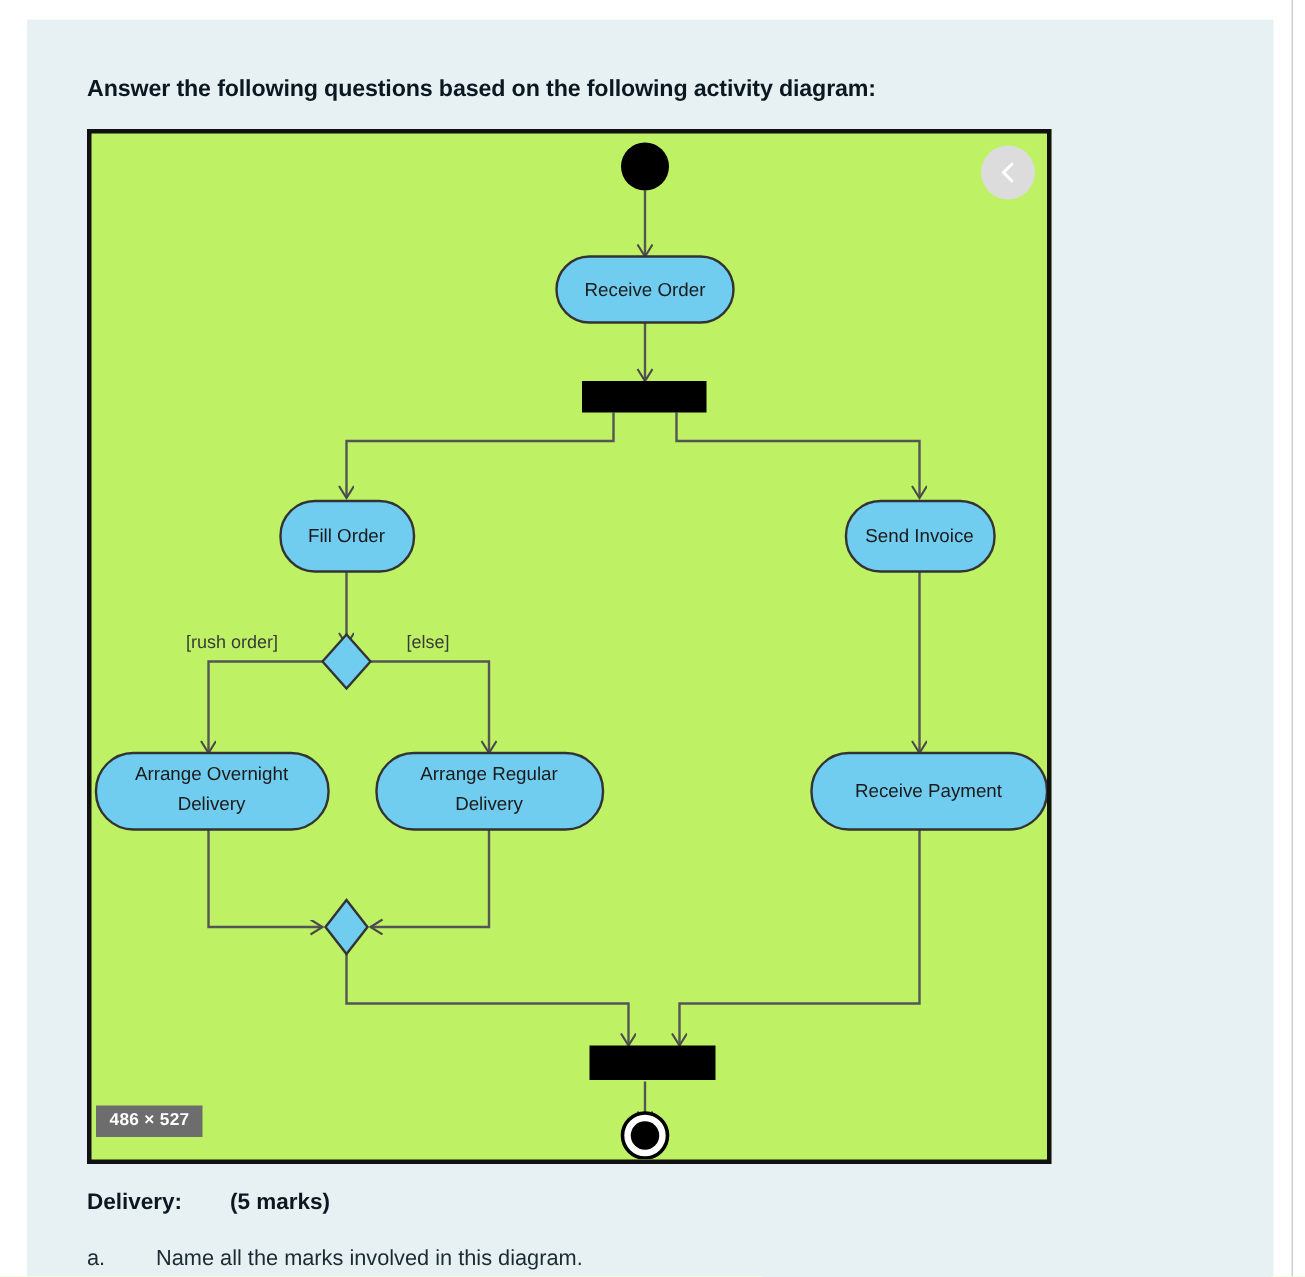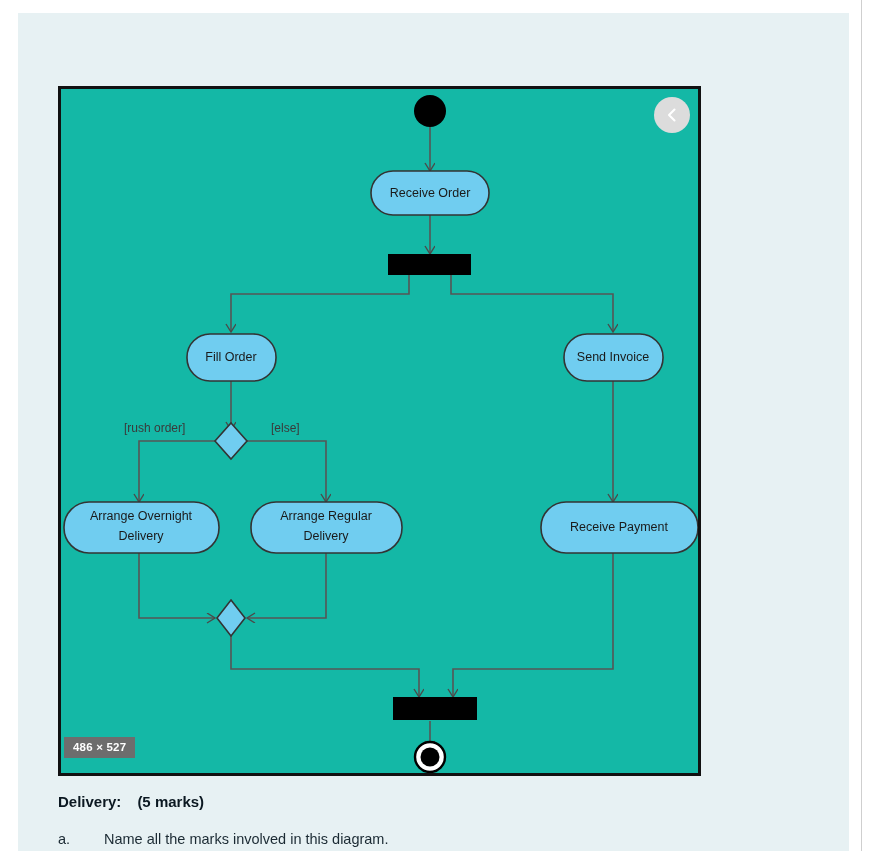--- a/index.html
+++ b/index.html
@@ -43,21 +43,21 @@
     letter-spacing: -0.1px;
     white-space: nowrap;
   }
   
   #diagram-frame {
     position: absolute;
     left: 40px;
     top: 73px;
     width: 643px;
     height: 690px;
-    background: #14b8a6;
+    background: #bef264;
     border: 3px solid #111111;
     box-sizing: border-box;
     overflow: hidden;
   }
   #diagram-canvas {
     position: absolute;
     left: 0;
     top: 0;
     width: 100%;
     height: 100%;
@@ -93,21 +93,21 @@
   #questions-label {
     position: absolute;
     left: 40px;
     top: 780px;
     font-size: 15px;
     font-weight: bold;
     color: #0b1821;
     white-space: nowrap;
   }
   #questions-marks {
-    margin-left: 16px;
+    margin-left: 32px;
     text-align: right;
   }
   #question-a-letter {
     position: absolute;
     left: 40px;
     top: 818px;
     font-size: 14.5px;
     color: #1b2a33;
   }
   #question-a-text {
@@ -133,20 +133,21 @@
     fill: #3a3a3a;
   }
 </style>
 </head>
 <body>
 
 <div id="page">
 
   <div id="content-panel">
 
+    <div id="prompt-heading">Answer the following questions based on the following activity diagram:</div>
 
     <div id="diagram-frame">
 
       <svg id="diagram-canvas" viewBox="0 0 637 684" preserveAspectRatio="none">
 
         <defs>
           <marker id="arrowOpen" markerWidth="12" markerHeight="12" refX="9" refY="5" orient="auto" markerUnits="userSpaceOnUse">
             <path d="M1,0 L9,5 L1,10" fill="none" stroke="#4a4a4a" stroke-width="1.4"></path>
           </marker>
           <marker id="arrowOpenR" markerWidth="12" markerHeight="12" refX="9" refY="5" orient="auto" markerUnits="userSpaceOnUse">

